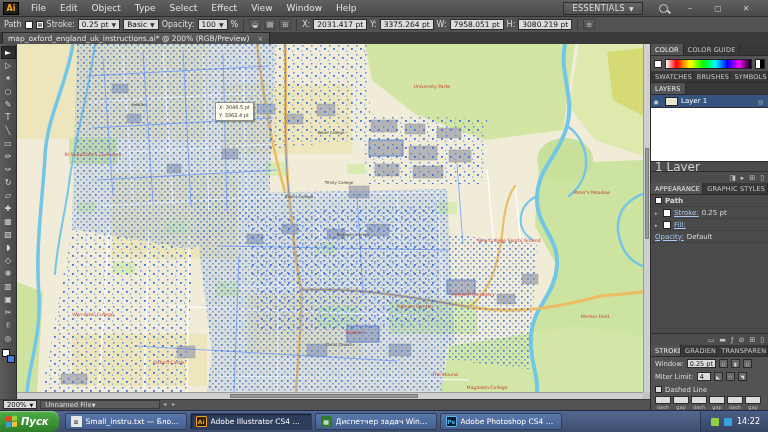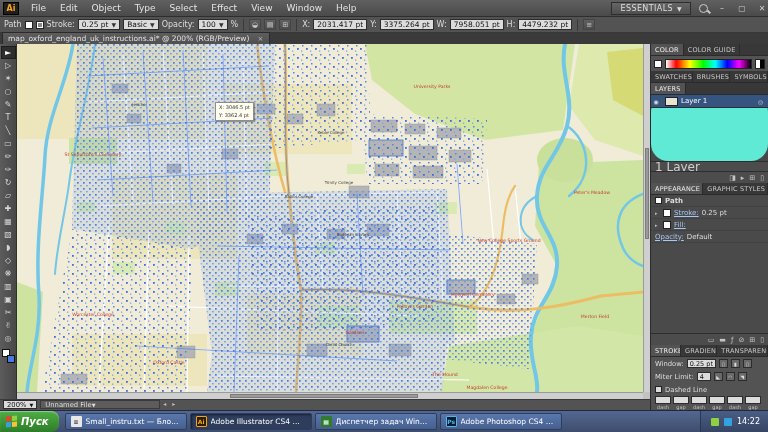--- a/index.html
+++ b/index.html
@@ -6,21 +6,21 @@
     font-family:"DejaVu Sans","Liberation Sans",sans-serif;background:#535353;}
   *{box-sizing:border-box;}
   #app{position:relative;width:768px;height:432px;background:#535353;font-size:9px;color:#ddd;}
 
   
   .menubar{position:absolute;top:0;left:0;right:0;height:17px;display:flex;align-items:center;
     background:linear-gradient(#606060,#4a4a4a);border-bottom:1px solid #2e2e2e;}
   .ai-logo{width:16px;height:13px;margin:0 5px 0 3px;background:#1f1f1f;border:1px solid #000;
     color:#f7a21b;font-size:8px;font-weight:bold;display:flex;align-items:center;justify-content:center;}
   .menu-item{padding:0 7px;font-size:9px;color:#e3e3e3;cursor:default;}
-  .mb-right{margin-left:auto;display:flex;align-items:center;gap:8px;padding-right:0;}
+  .mb-right{margin-left:auto;display:flex;align-items:center;gap:16px;padding-right:16px;}
   .ws-btn{border:1px solid #2d2d2d;background:linear-gradient(#666,#4e4e4e);padding:1px 8px;
     font-size:8px;letter-spacing:.4px;display:flex;align-items:center;gap:4px;}
   .ws-btn .car{font-size:6px;}
   .search-ic{width:9px;height:9px;border:1.5px solid #ccc;border-radius:50%;position:relative;}
   .search-ic::after{content:"";position:absolute;width:4px;height:1.5px;background:#ccc;
     transform:rotate(45deg);right:-4px;bottom:-1px;}
   .win-btn{width:12px;text-align:center;color:#ccc;font-size:8px;}
 
   
   .controlbar{position:absolute;top:17px;left:0;right:0;height:16px;display:flex;align-items:center;
@@ -72,21 +72,21 @@
   .ptab{padding:2px 4px 0 4px;font-size:6.5px;letter-spacing:.2px;color:#c9c9c9;background:#383838;
     border-right:1px solid #2b2b2b;white-space:nowrap;overflow:hidden;}
   .ptab.active{background:#535353;color:#eee;}
   .p-color{flex:none;height:27px;}
   .color-body{height:15px;background:#535353;display:flex;align-items:center;gap:3px;padding:0 3px;}
   .spec{flex:1;height:10px;border:1px solid #222;
     background:linear-gradient(90deg,#fff,#f00 12%,#ff0 28%,#0f0 44%,#0ff 58%,#00f 72%,#f0f 86%,#000);}
   .bwbox{width:10px;height:10px;border:1px solid #222;background:linear-gradient(90deg,#fff 50%,#000 50%);}
   .p-swtabs{flex:none;height:12px;}
   .p-layers{flex:none;height:100px;display:flex;flex-direction:column;}
-  .layers-body{flex:1;background:#5eead4;border-radius:17px;}
+  .layers-body{flex:1;background:#ffffff;}
   .layer-row{height:13px;display:flex;align-items:center;background:#35547f;border-bottom:1px solid #2c2c2c;color:#fff;}
   .eye-cell{width:11px;text-align:center;border-right:1px solid #555;font-size:6px;color:#ddd;}
   .layer-thumb{width:13px;height:9px;background:#e9e4cf;border:1px solid #222;margin:0 3px;}
   .layer-name{flex:1;font-size:7px;}
   .layer-target{width:10px;color:#ccc;font-size:6px;}
   .layers-status{height:10px;background:#4c4c4c;border-top:1px solid #2e2e2e;display:flex;align-items:center;
     padding:0 4px;font-size:12px;color:#cfcfcf;}
   .panel-foot{height:12px;background:#4c4c4c;border-top:1px solid #2e2e2e;display:flex;align-items:center;
     justify-content:flex-end;gap:5px;padding:0 4px;color:#c5c5c5;font-size:7px;}
   .p-appear{flex:none;height:162px;display:flex;flex-direction:column;}
@@ -207,21 +207,21 @@
     <span class="cb-label">Y:</span>
     <span class="field">
         <span>3375.264 pt</span>
       </span>
     <span class="cb-label">W:</span>
     <span class="field">
         <span>7958.051 pt</span>
       </span>
     <span class="cb-label">H:</span>
     <span class="field">
-        <span>4479.232 pt</span>
+        <span>3080.219 pt</span>
       </span>
     <span class="cb-sep"></span>
     <span class="cb-ic">≡</span>
   </div>
 
   <div class="tabbar">
     <div class="doctab">
       <span>map_oxford_england_uk_instructions.ai* @ 200% (RGB/Preview)</span>
       <span class="close">×</span>
     </div>

